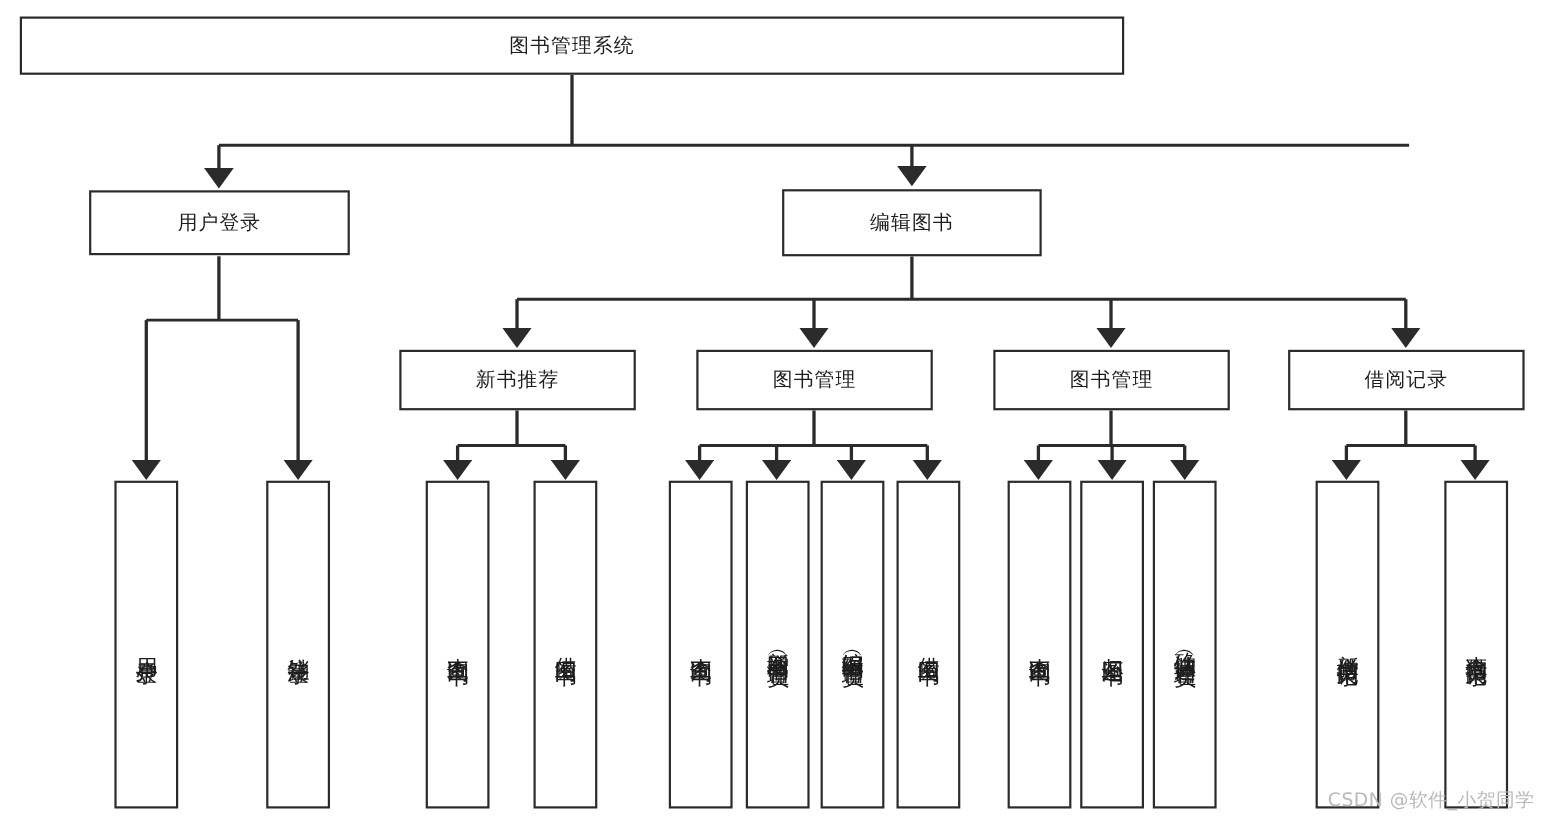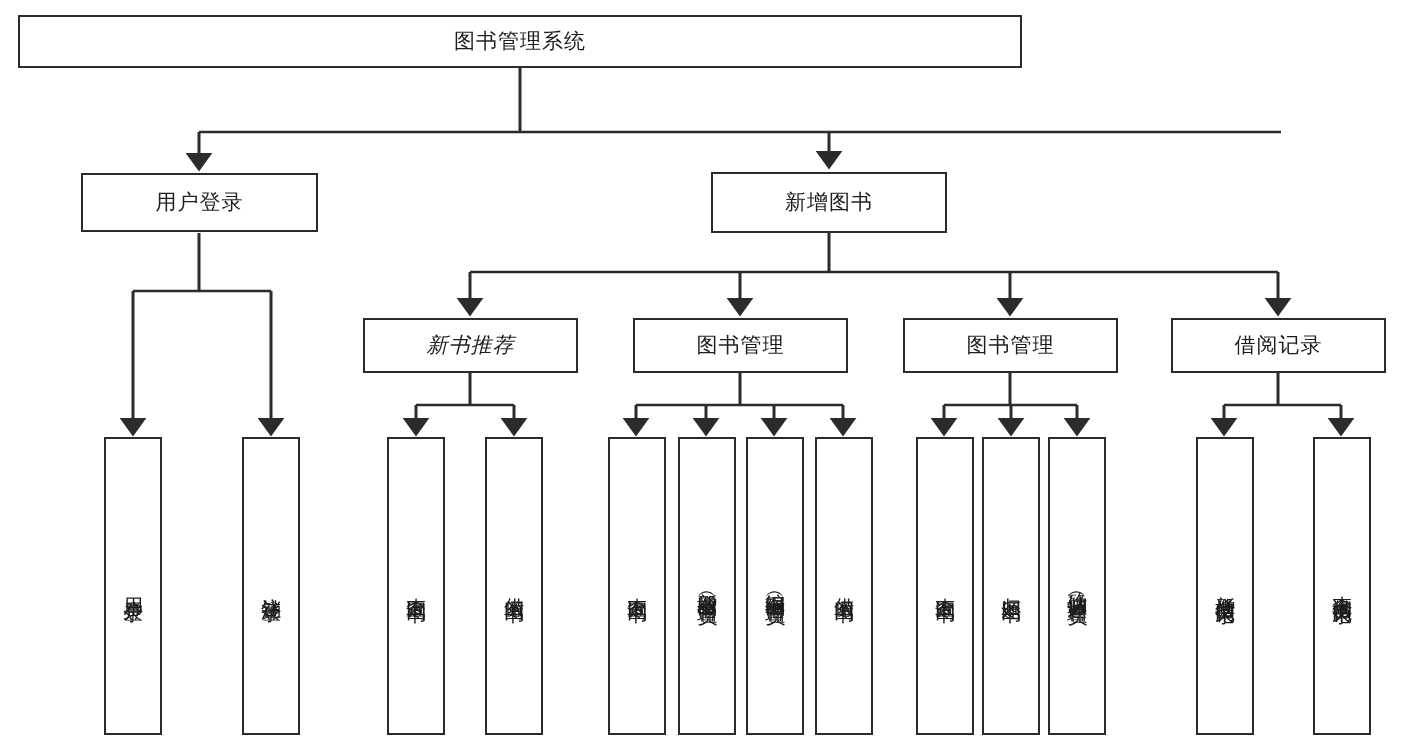--- a/index.html
+++ b/index.html
@@ -29,21 +29,21 @@
     position: absolute;
     box-sizing: border-box;
     background: #ffffff;
     border: 2.5px solid #2b2b2b;
     display: flex;
     align-items: center;
     justify-content: center;
     color: #1d1d1d;
   }
   .node.h {
-    font-size: 21px;
+    font-size: 18px;
     letter-spacing: 1px;
     line-height: 1.1;
   }
   .node.v {
     font-size: 20px;
     letter-spacing: 2px;
     line-height: 1.18;
   }
   .node.v .vtext {
     writing-mode: vertical-rl;
@@ -123,24 +123,24 @@
 
   <div class="node h" style="left:18px; top:15px; width:1004px; height:53px;">
     <span class="htext">图书管理系统</span>
   </div>
 
   <div class="node h" style="left:81px; top:173px; width:237px; height:59px;">
     <span class="htext">用户登录</span>
   </div>
 
   <div class="node h" style="left:711px; top:172px; width:236px; height:61px;">
-    <span class="htext">新增图书</span>
-  </div>
-
-  <div class="node h" style="left:363px; top:318px; width:215px; height:55px;font-style:italic;">
+    <span class="htext">编辑图书</span>
+  </div>
+
+  <div class="node h" style="left:363px; top:318px; width:215px; height:55px;">
     <span class="htext">新书推荐</span>
   </div>
 
   <div class="node h" style="left:633px; top:318px; width:215px; height:55px;">
     <span class="htext">图书管理</span>
   </div>
 
   <div class="node h" style="left:903px; top:318px; width:215px; height:55px;">
     <span class="htext">图书管理</span>
   </div>
@@ -194,14 +194,15 @@
   </div>
 
   <div class="node v" style="left:1196px; top:437px; width:58px; height:298px;">
     <span class="vtext">新增借阅记录</span>
   </div>
 
   <div class="node v" style="left:1313px; top:437px; width:58px; height:298px;">
     <span class="vtext">查询借阅记录</span>
   </div>
 
+  <div id="watermark">CSDN @软件_小贺同学</div>
 
 </div>
 
 </body></html>

